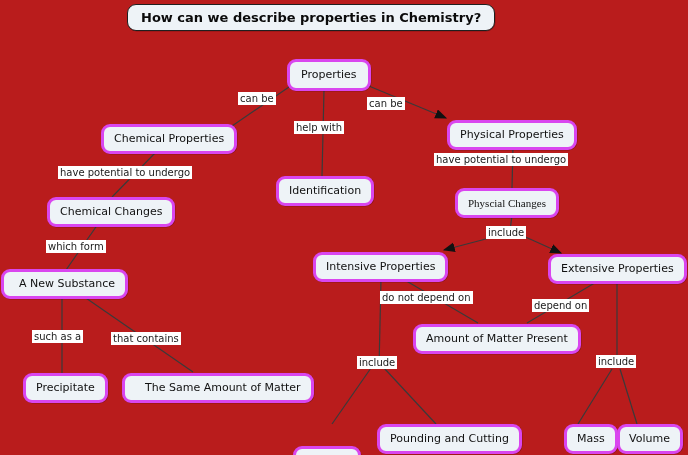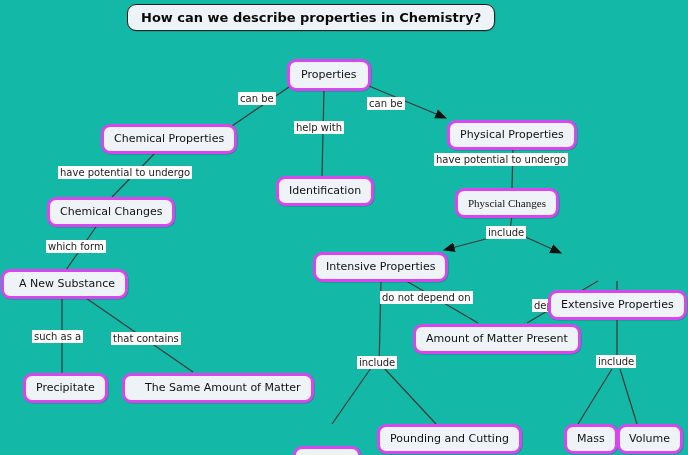--- a/index.html
+++ b/index.html
@@ -1,21 +1,21 @@
 <!DOCTYPE html>
 <html><head>
 <meta charset="utf-8">
 <style>
   * { margin: 0; padding: 0; box-sizing: border-box; }
   html, body { background: #ffffff; }
   #cmap {
     position: relative;
     width: 688px;
     height: 455px;
-    background: #14b8a6;
+    background: #b91c1c;
     font-family: "DejaVu Sans", "Liberation Sans", sans-serif;
     overflow: hidden;
   }
   #wires {
     position: absolute;
     left: 0; top: 0;
     width: 688px; height: 455px;
     z-index: 0;
   }
   .node {
@@ -98,21 +98,21 @@
   <div class="node" style="left:447px; top:120px;">Physical Properties</div>
 
   <div class="node" style="left:276px; top:176px;">Identification</div>
 
   <div class="node" style="left:47px; top:197px;">Chemical Changes</div>
 
   <div class="node" style="left:455px; top:188px;font-family:Liberation Serif, serif;">Physcial Changes</div>
 
   <div class="node" style="left:313px; top:252px;">Intensive Properties</div>
 
-  <div class="node" style="left:548px; top:254px;margin-top:36px;">Extensive Properties</div>
+  <div class="node" style="left:548px; top:254px;">Extensive Properties</div>
 
   <div class="node" style="left:1px; top:269px;padding-left:15px;">A New Substance</div>
 
   <div class="node" style="left:413px; top:324px;">Amount of Matter Present</div>
 
   <div class="node" style="left:23px; top:373px;">Precipitate</div>
 
   <div class="node" style="left:122px; top:373px;padding-left:20px;">The Same Amount of Matter</div>
 
   <div class="node" style="left:293px; top:416px;margin-top:30px;">Density</div>

